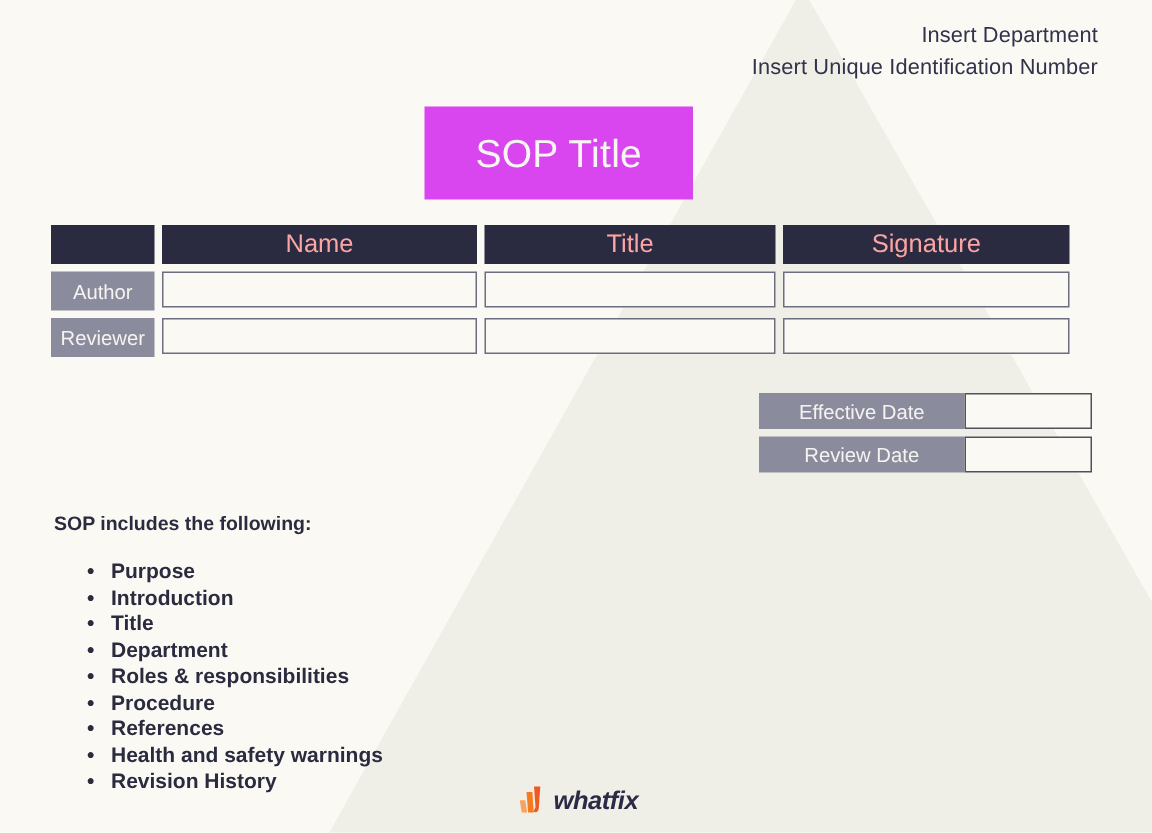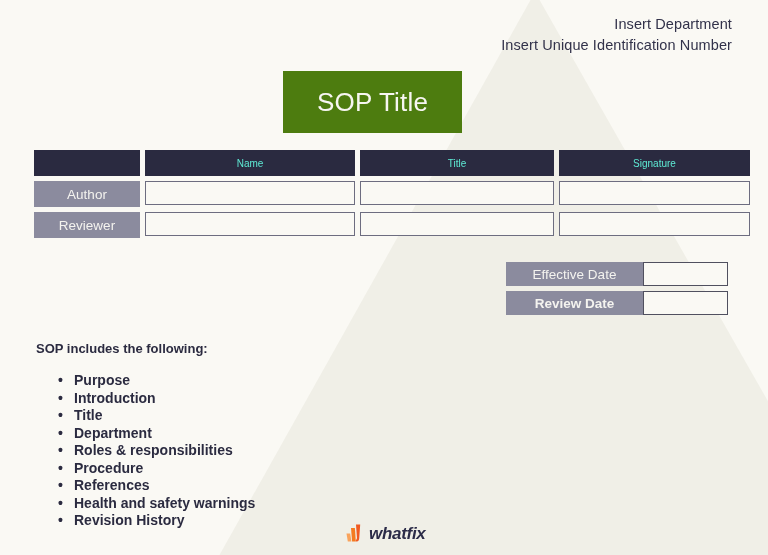--- a/index.html
+++ b/index.html
@@ -47,21 +47,21 @@
     letter-spacing: 0.1px;
   }
 
   
   .title-box {
     position: absolute;
     left: 283px;
     top: 71px;
     width: 179px;
     height: 62px;
-    background: #4d7c0f;
+    background: #d946ef;
     display: flex;
     align-items: center;
     justify-content: center;
   }
   .title-box .title-text {
     color: #f7f6f2;
     font-size: 26px;
     letter-spacing: 0.2px;
   }
 
@@ -72,35 +72,35 @@
     top: 150px;
     width: 698px;
   }
   .sig-row {
     display: flex;
     gap: 5px;
     margin-bottom: 5px;
   }
   .sig-row:last-child { margin-bottom: 0; }
 
-  .cell-label-col  { width: 106px; flex: none; }
+  .cell-label-col  { width: 69px; flex: none; }
   .cell-name-col   { width: 210px; flex: none; }
   .cell-title-col  { width: 194px; flex: none; }
   .cell-sign-col   { width: 191px; flex: none; }
 
   .hdr-cell {
     background: #2a2a40;
     height: 26px;
     display: flex;
     align-items: center;
     justify-content: center;
   }
   .hdr-cell span {
-    color: #5eead4;
-    font-size: 10px;
+    color: #fca5a5;
+    font-size: 17px;
   }
   .hdr-cell.blank span { visibility: hidden; }
 
   .rowlabel-cell {
     background: #8b8b9e;
     height: 26px;
     display: flex;
     align-items: center;
     justify-content: center;
   }
@@ -121,21 +121,21 @@
     position: absolute;
     left: 506px;
     top: 262px;
     width: 226px;
   }
   .date-row {
     display: flex;
     gap: 0;
     margin-bottom: 5px;
   }
-  .date-row:last-child { margin-bottom: 0; font-weight: bold; }
+  .date-row:last-child { margin-bottom: 0; }
   .date-label {
     width: 137px;
     flex: none;
     height: 24px;
     background: #8b8b9e;
     display: flex;
     align-items: center;
     justify-content: center;
   }
   .date-label span {

